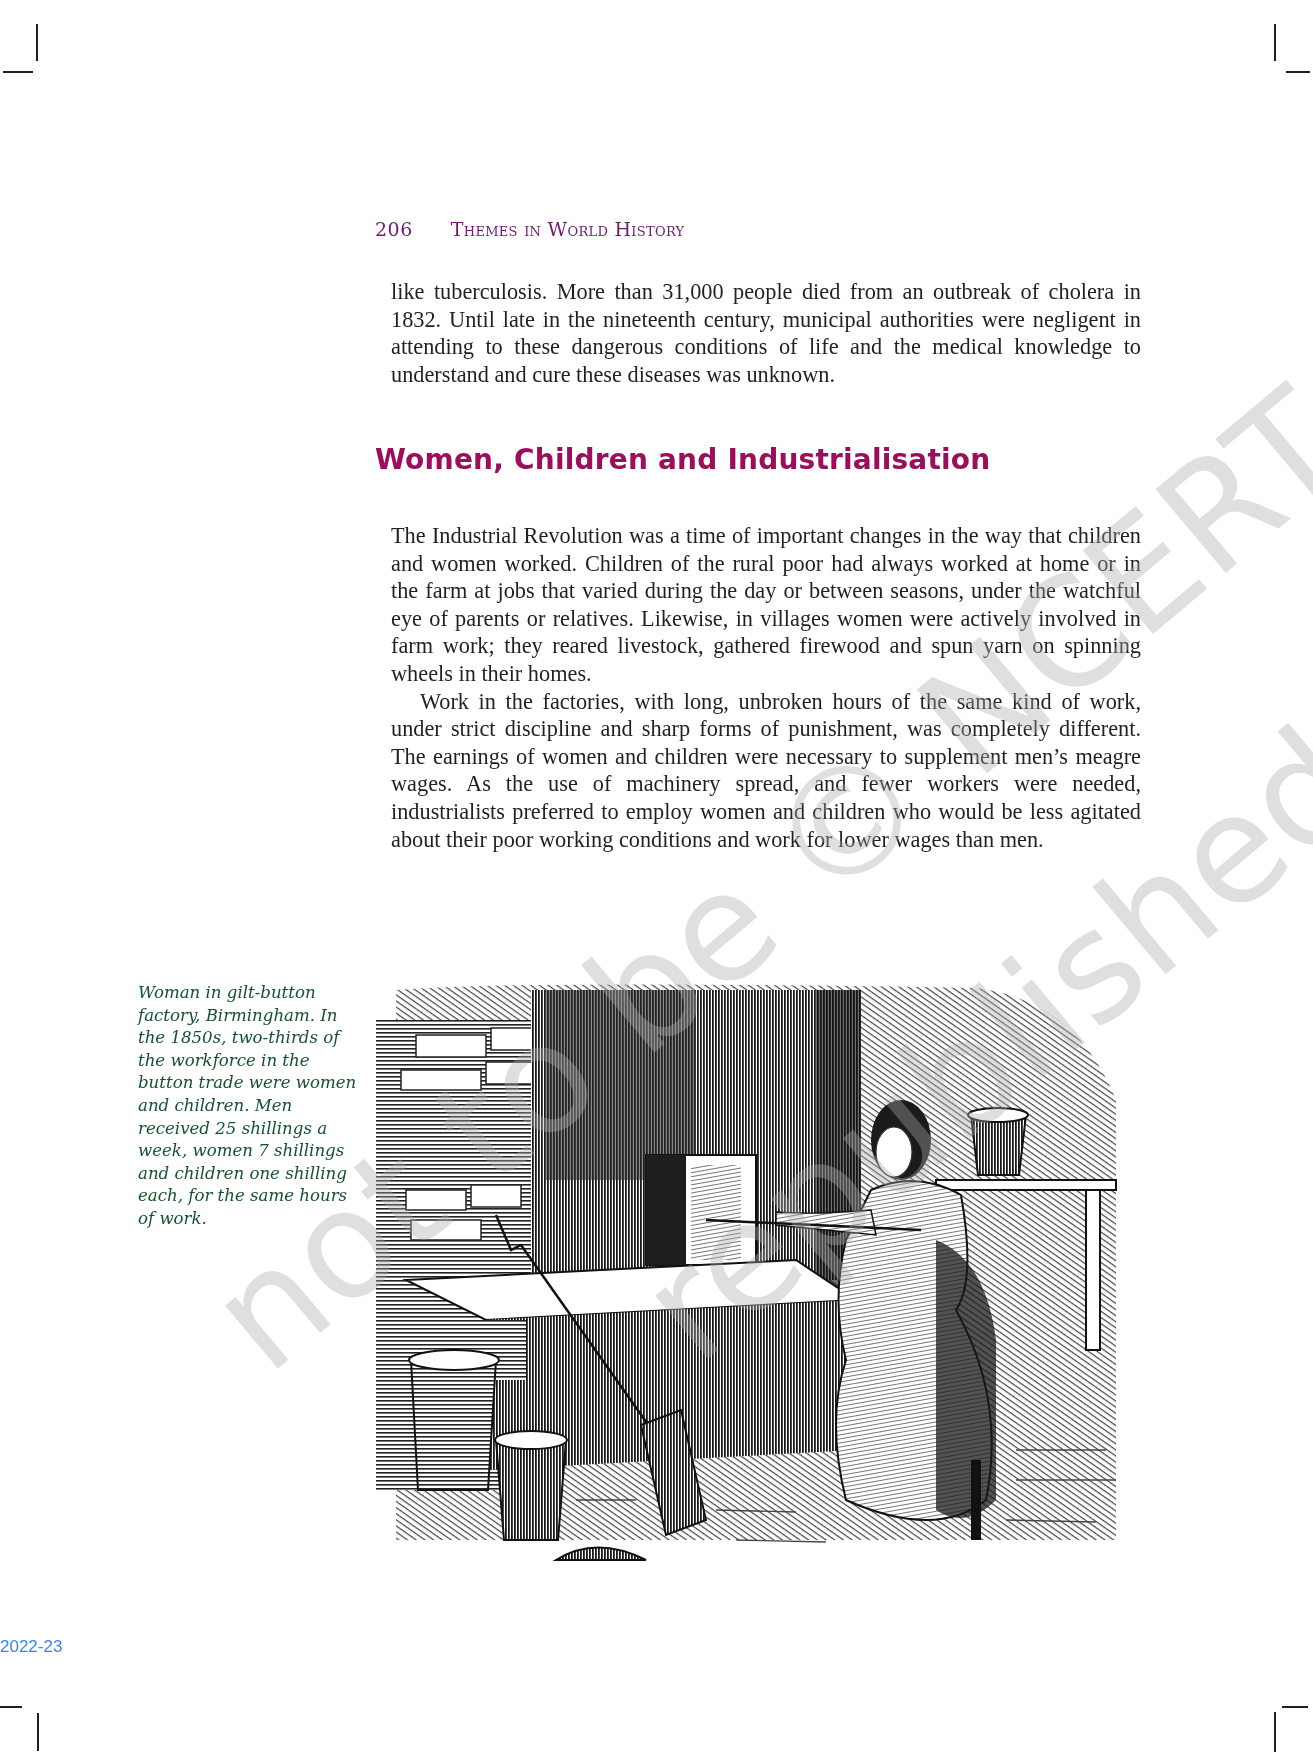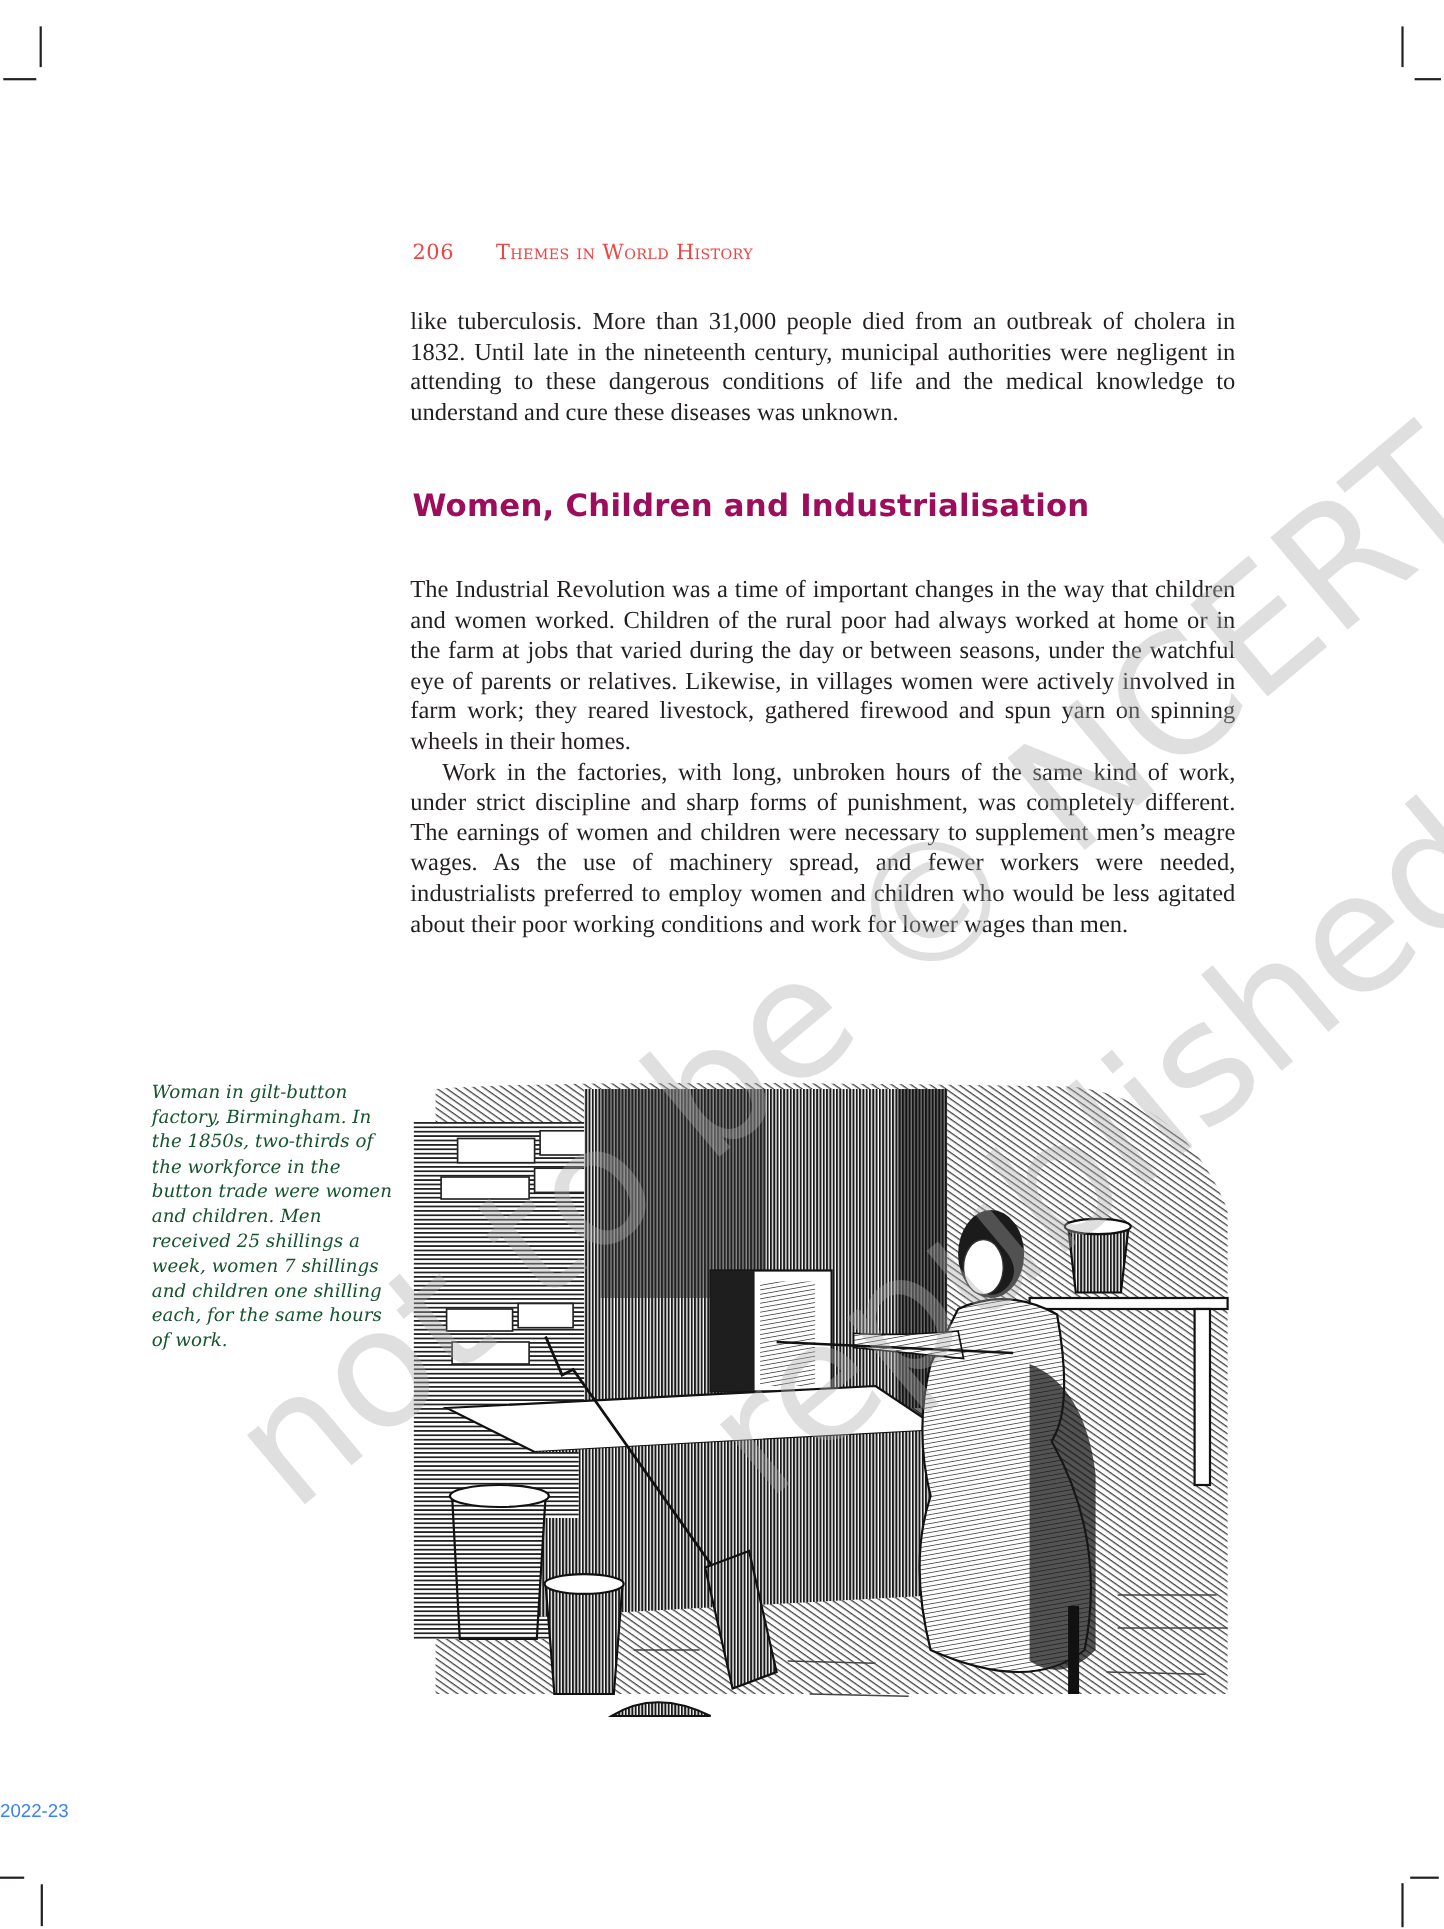--- a/index.html
+++ b/index.html
@@ -1,21 +1,21 @@
 <!DOCTYPE html>
 <html><head>
 <meta charset="utf-8">
 <style>
   html, body { margin:0; padding:0; }
   body { width:1313px; height:1754px; background:#ffffff; position:relative; overflow:hidden; color:#231f20; }
   .crop { position:absolute; background:#231f20; }
-  .running-head { position:absolute; left:375px; top:218px; font-family:"DejaVu Serif", serif; font-size:19px; color:#ef4444; white-space:nowrap; }
+  .running-head { position:absolute; left:375px; top:218px; font-family:"DejaVu Serif", serif; font-size:19px; color:#701a75; white-space:nowrap; }
   .running-head .pg { margin-right:32px; letter-spacing:0.5px; }
   .running-head .title { font-variant: small-caps; font-size:19px; letter-spacing:0.3px; }
-  .body-col { position:absolute; left:373px; width:750px; font-family:"Liberation Serif", serif; font-size:22.3px; line-height:27.6px; text-align:justify; color:#231f20; }
+  .body-col { position:absolute; left:391px; width:750px; font-family:"Liberation Serif", serif; font-size:22.3px; line-height:27.6px; text-align:justify; color:#231f20; }
   .body-col p { margin:0; }
   .body-col p.indent { text-indent:29px; }
   #intro { top:278px; }
   .heading { position:absolute; left:375px; top:443px; font-family:"DejaVu Sans", sans-serif; font-weight:bold; font-size:28px; color:#9c0d5b; letter-spacing:0.2px; white-space:nowrap; }
   #section { top:491px;margin-top:31px; }
   .caption { position:absolute; left:138px; top:982px; width:220px; font-family:"DejaVu Serif", serif; font-style:italic; font-size:16.6px; line-height:22.6px; color:#14532d; }
   .figure { position:absolute; left:376px; top:980px; width:750px; height:596px; }
   .figure svg { width:100%; height:100%; display:block; }
   .footer { position:absolute; left:0; width:1313px; top:1637px; text-align:left; font-family:"Liberation Sans", sans-serif; font-size:17px; color:#3b82f6; }
   .watermark { position:absolute; pointer-events:none; font-family:"DejaVu Sans", sans-serif; color:rgba(170,170,170,0.38); white-space:nowrap; transform-origin:left bottom; }

